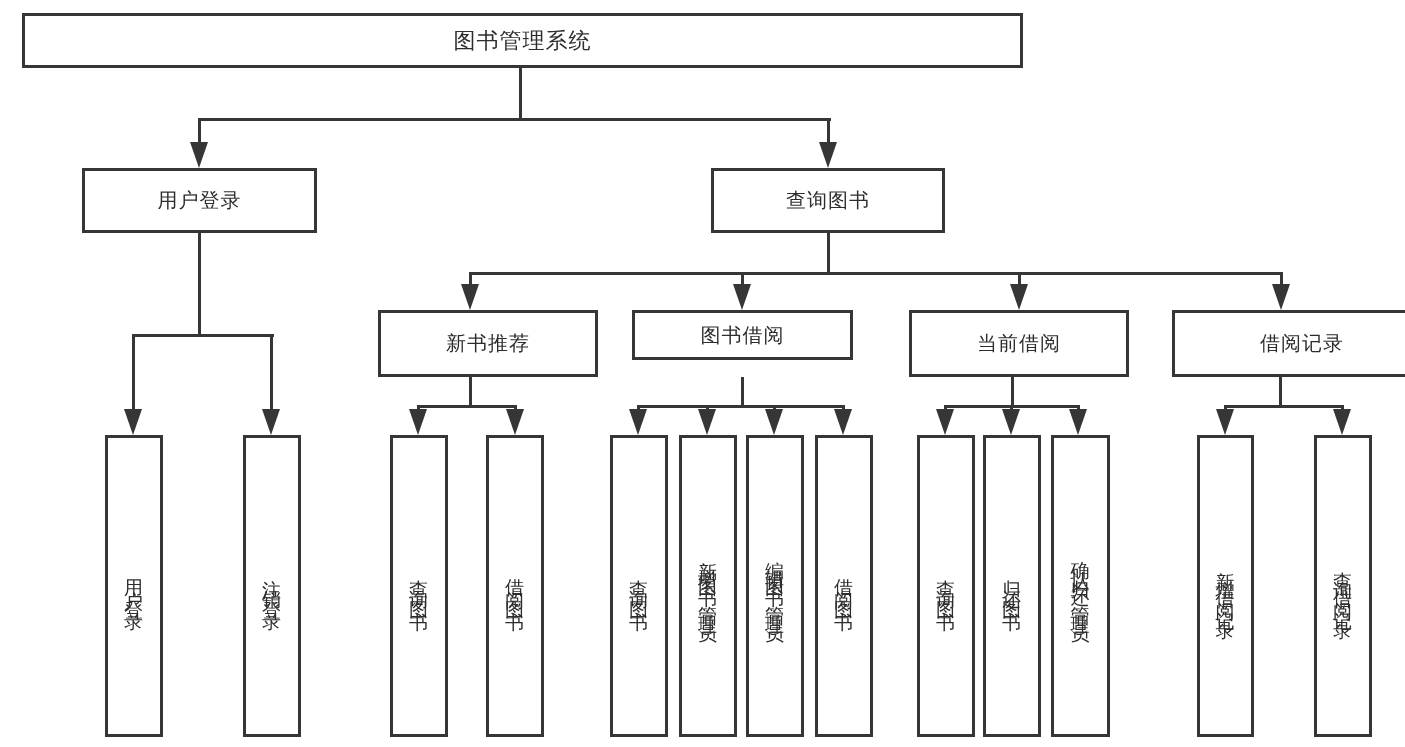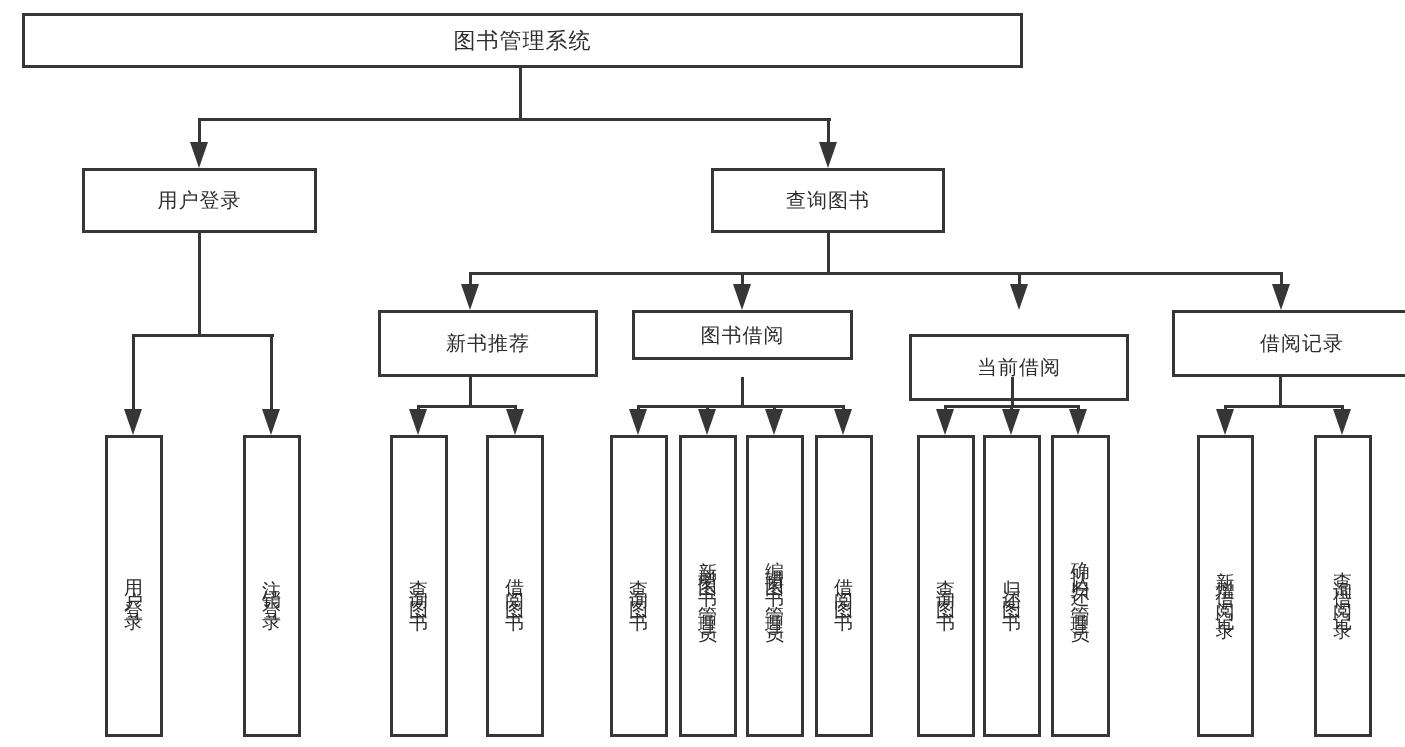--- a/index.html
+++ b/index.html
@@ -47,21 +47,21 @@
   <div class="node" style="left:711px;top:168px;width:234px;height:65px;">
     <span class="hlabel">查询图书</span>
   </div>
 
   <div class="node" style="left:378px;top:310px;width:220px;height:67px;">
     <span class="hlabel">新书推荐</span>
   </div>
   <div class="node" style="left:632px;top:310px;width:221px;height:50px;">
     <span class="hlabel">图书借阅</span>
   </div>
-  <div class="node" style="left:909px;top:310px;width:220px;height:67px;margin-top:24px;">
+  <div class="node" style="left:909px;top:310px;width:220px;height:67px;">
     <span class="hlabel">当前借阅</span>
   </div>
   <div class="node" style="left:1172px;top:310px;width:260px;height:67px;">
     <span class="hlabel">借阅记录</span>
   </div>
 
   <div class="node leaf" style="left:105px;top:435px;width:58px;height:302px;">
     <span class="vlabel">用户登录</span>
   </div>
   <div class="node leaf" style="left:243px;top:435px;width:58px;height:302px;">

